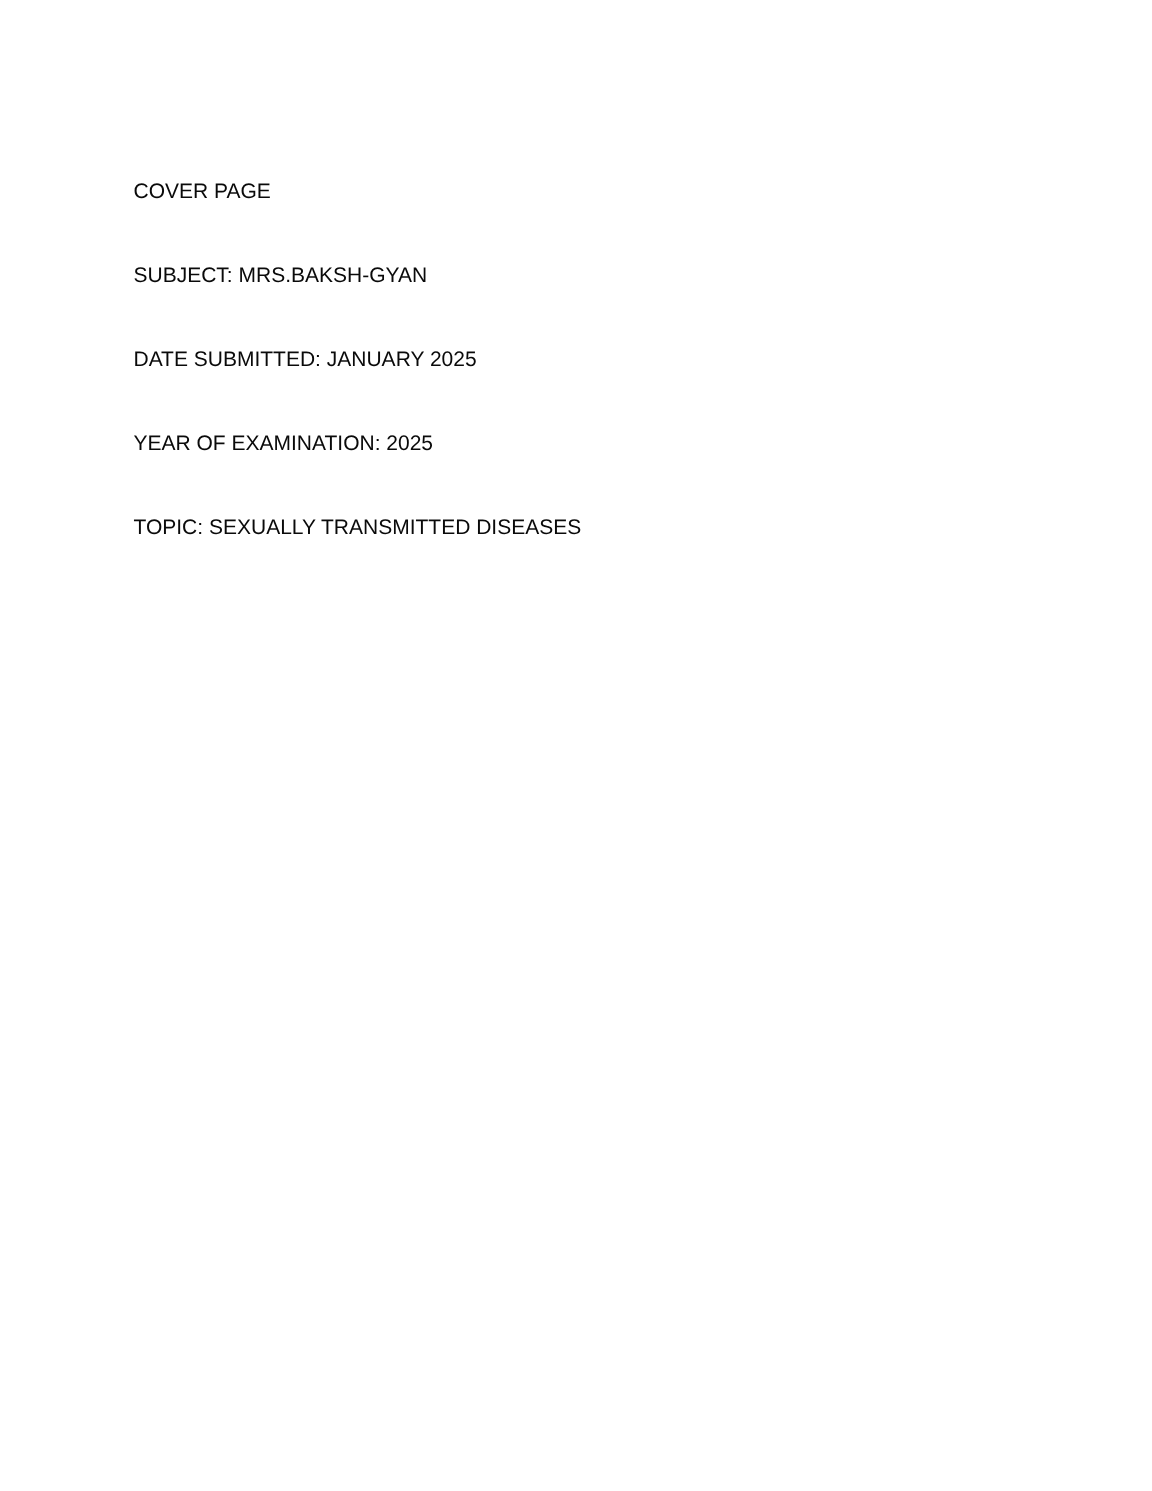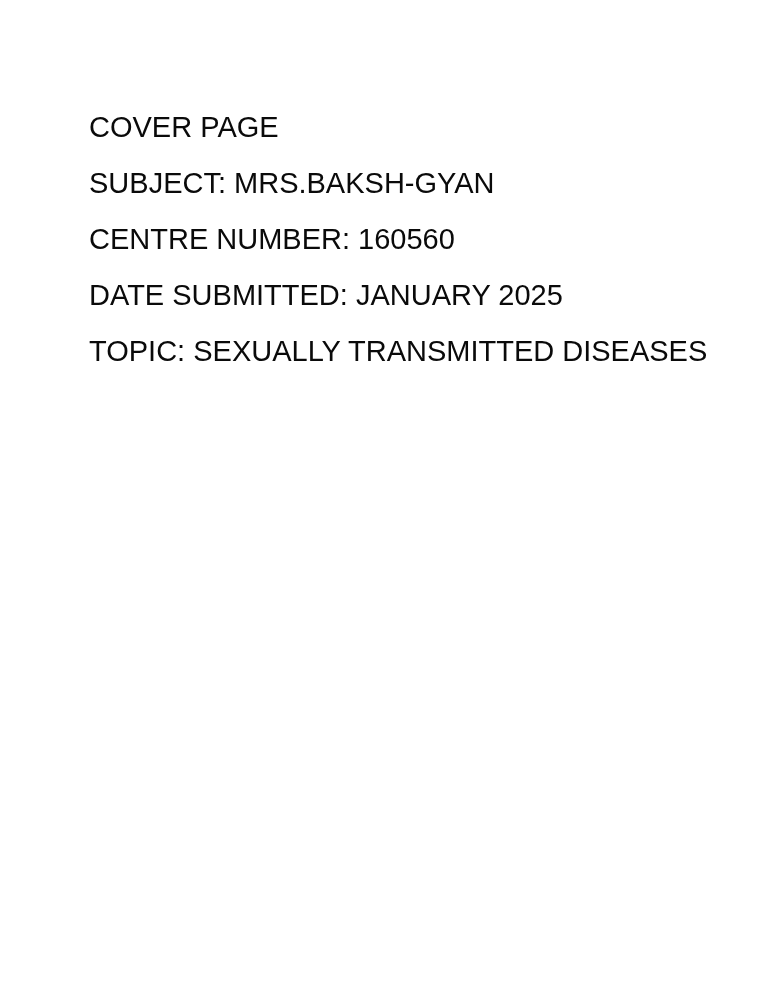--- a/index.html
+++ b/index.html
@@ -27,21 +27,21 @@
   }
 
   .doc-body {
     position: absolute;
     left: 89px;
     top: 113px;
     width: 600px;
   }
 
   .doc-line {
-    font-size: 29px;
+    font-size: 14px;
     line-height: 28px;
     letter-spacing: 0px;
     color: #0a0a0a;
     white-space: pre;
     margin: 0 0 28px 0;
     font-weight: 400;
   }
 
   .doc-line:last-child {
     margin-bottom: 12px;
@@ -54,21 +54,21 @@
   <div class="doc-body">
 
     <p class="doc-line">COVER PAGE</p>
 
 
 
 
     <p class="doc-line">SUBJECT: MRS.BAKSH-GYAN</p>
 
 
-    <p class="doc-line">CENTRE NUMBER: 160560</p>
 
     <p class="doc-line">DATE SUBMITTED: JANUARY 2025</p>
 
+    <p class="doc-line">YEAR OF EXAMINATION: 2025</p>
 
     <p class="doc-line">TOPIC: SEXUALLY TRANSMITTED DISEASES</p>
 
   </div>
 </div>
 
 </body></html>

